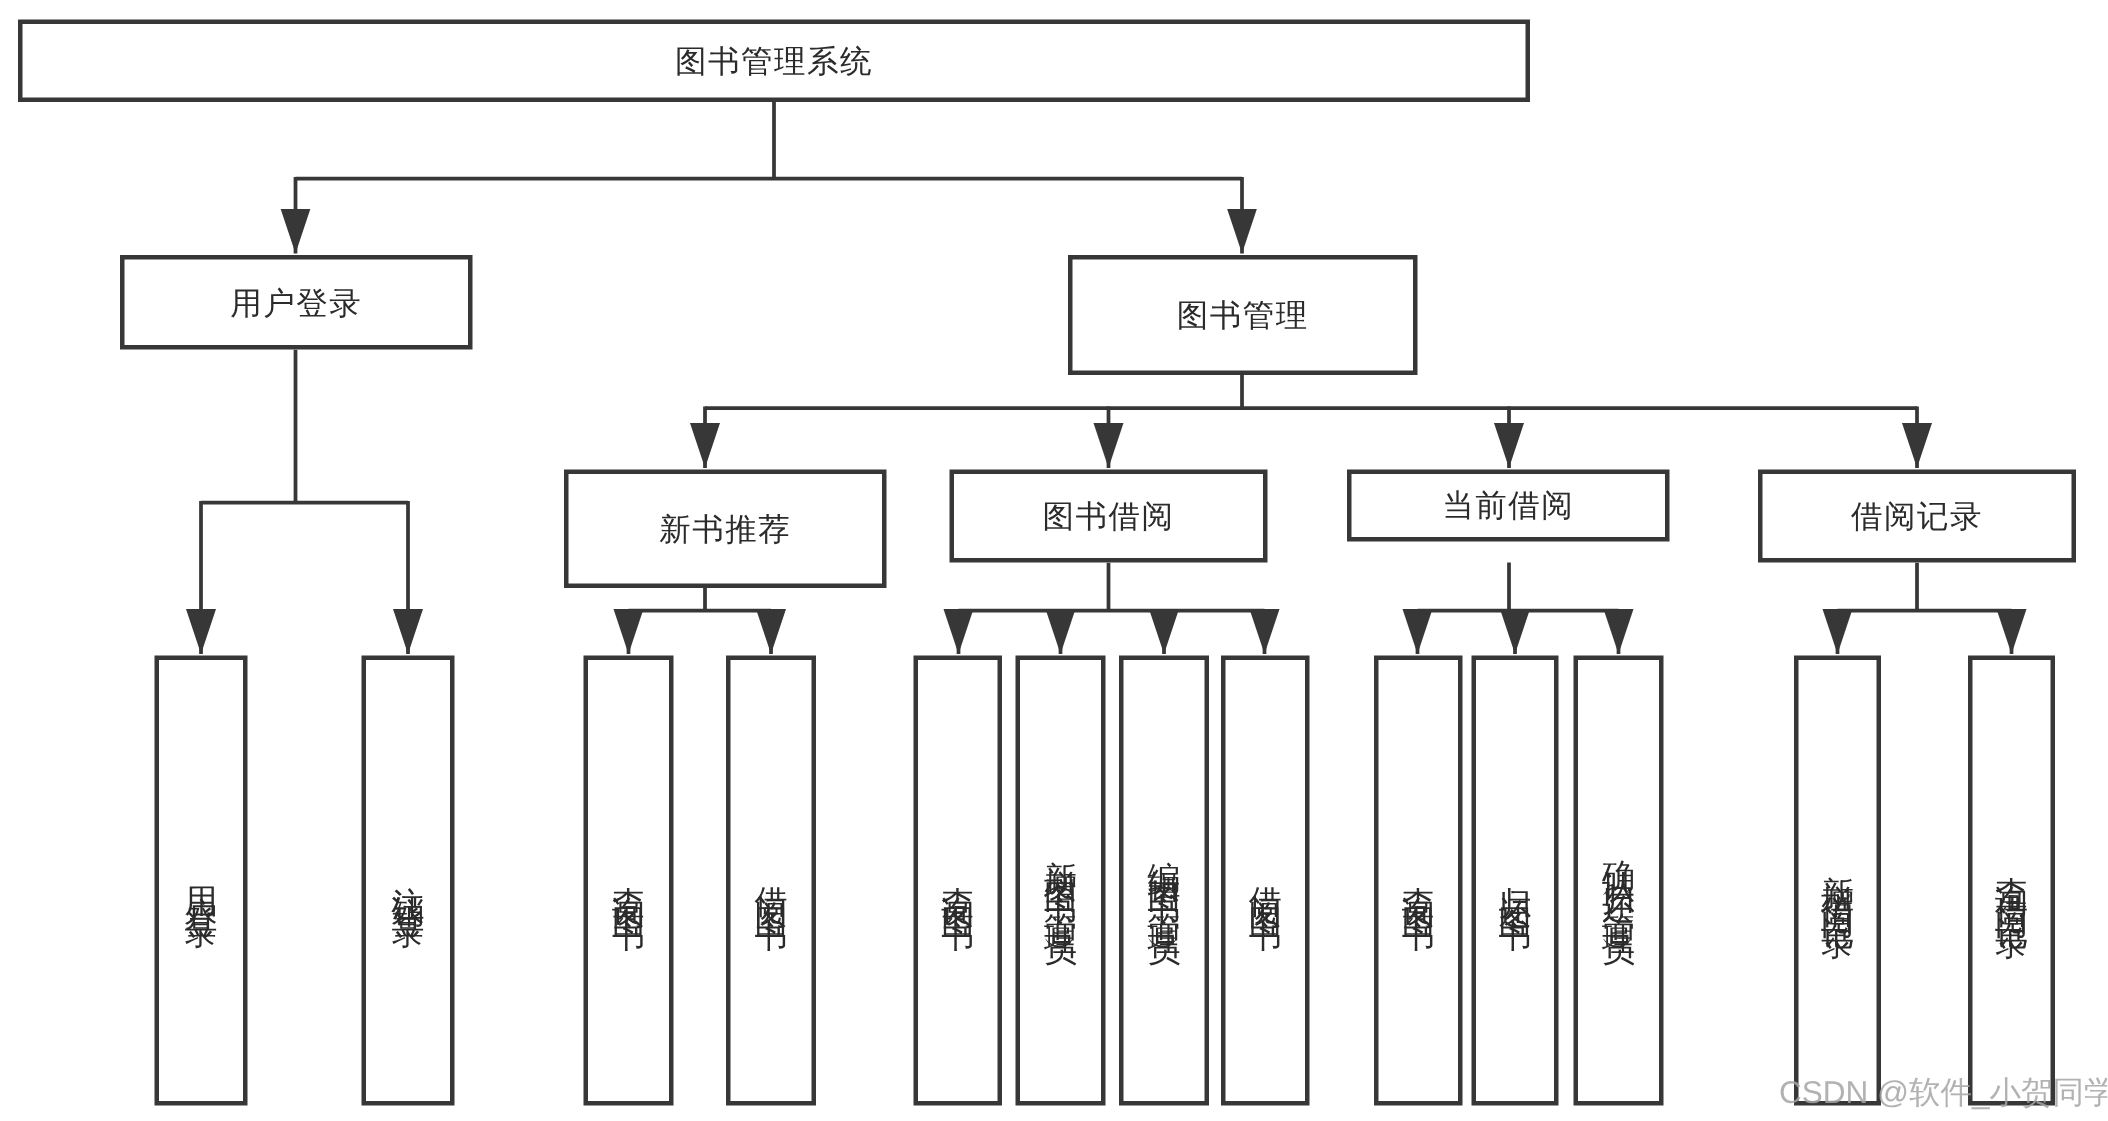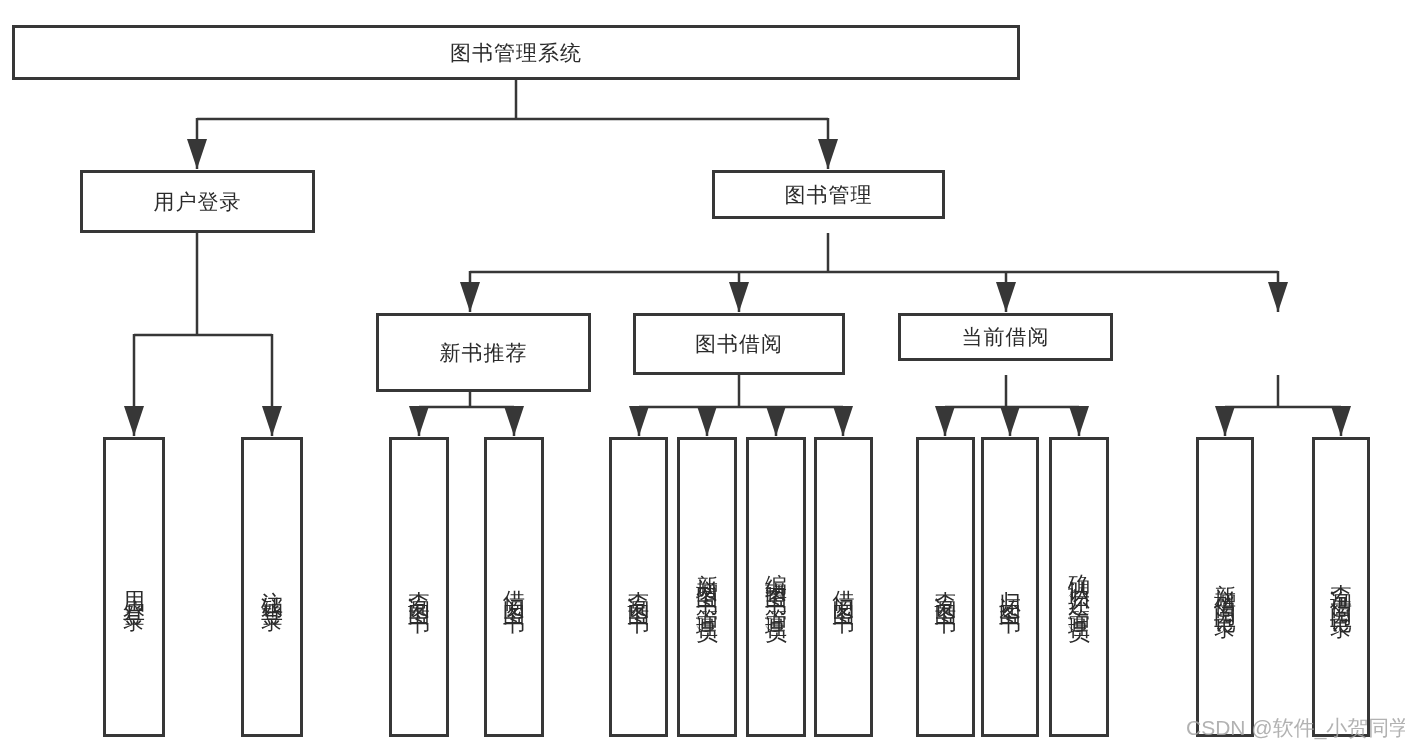--- a/index.html
+++ b/index.html
@@ -111,28 +111,29 @@
       <line x1="1010" y1="406" x2="1010" y2="436" marker-end="url(#arrowDown)"></line>
       <line x1="1079" y1="406" x2="1079" y2="436" marker-end="url(#arrowDown)"></line>
 
       <path d="M1278 375 V407"></path>
       <path d="M1225 407 H1341"></path>
       <line x1="1225" y1="406" x2="1225" y2="436" marker-end="url(#arrowDown)"></line>
       <line x1="1341" y1="406" x2="1341" y2="436" marker-end="url(#arrowDown)"></line>
     </g>
   </svg>
 
-  <div class="hbox" style="left:12px; top:13px; width:1008px; height:55px;margin-top:12px;">图书管理系统</div>
+  <div class="hbox" style="left:12px; top:13px; width:1008px; height:55px;">图书管理系统</div>
 
   <div class="hbox" style="left:80px; top:170px; width:235px; height:63px;">用户登录</div>
-  <div class="hbox" style="left:712px; top:170px; width:233px; height:49px;">图书管理</div>
+  <div class="hbox" style="left:712px; top:170px; width:233px; height:80px;">图书管理</div>
 
   <div class="hbox" style="left:376px; top:313px; width:215px; height:79px;">新书推荐</div>
   <div class="hbox" style="left:633px; top:313px; width:212px; height:62px;font-family:Liberation Mono, monospace;">图书借阅</div>
   <div class="hbox" style="left:898px; top:313px; width:215px; height:48px;">当前借阅</div>
+  <div class="hbox" style="left:1172px; top:313px; width:212px; height:62px;">借阅记录</div>
 
   <div class="vbox" style="left:103px; top:437px; width:62px; height:300px;">
     <span class="vtext">用户登录</span>
   </div>
   <div class="vbox" style="left:241px; top:437px; width:62px; height:300px;">
     <span class="vtext">注销登录</span>
   </div>
 
   <div class="vbox" style="left:389px; top:437px; width:60px; height:300px;">
     <span class="vtext">查询图书</span>

